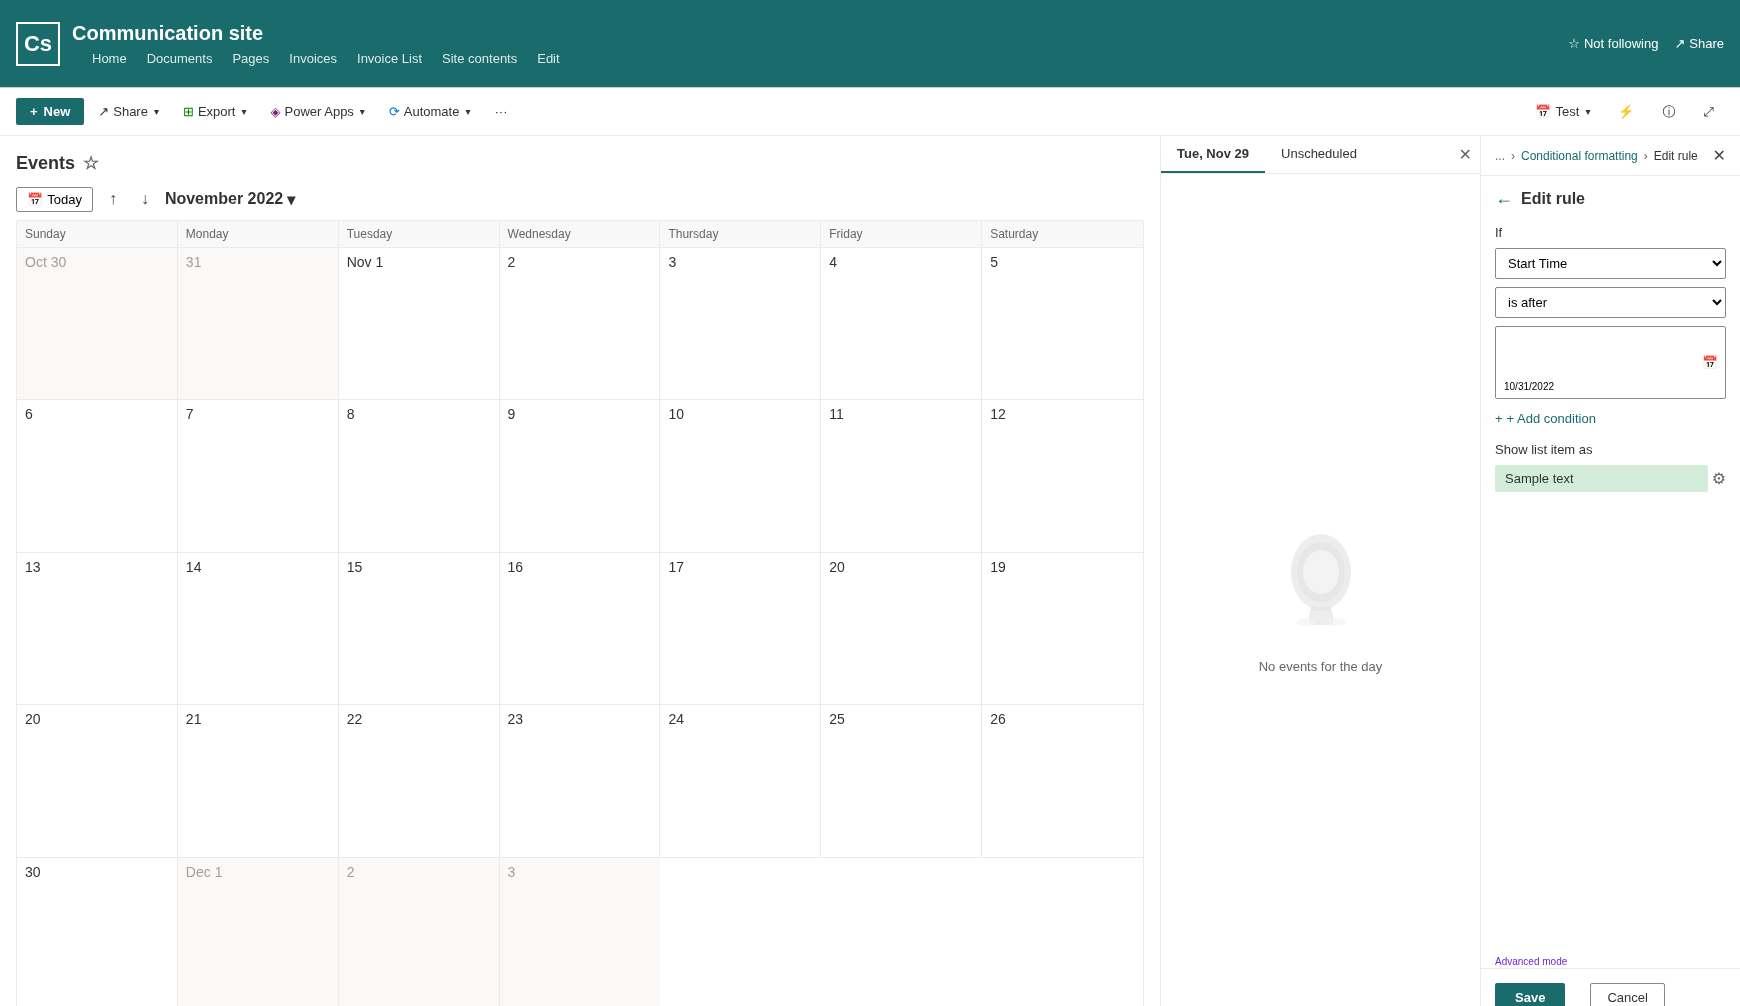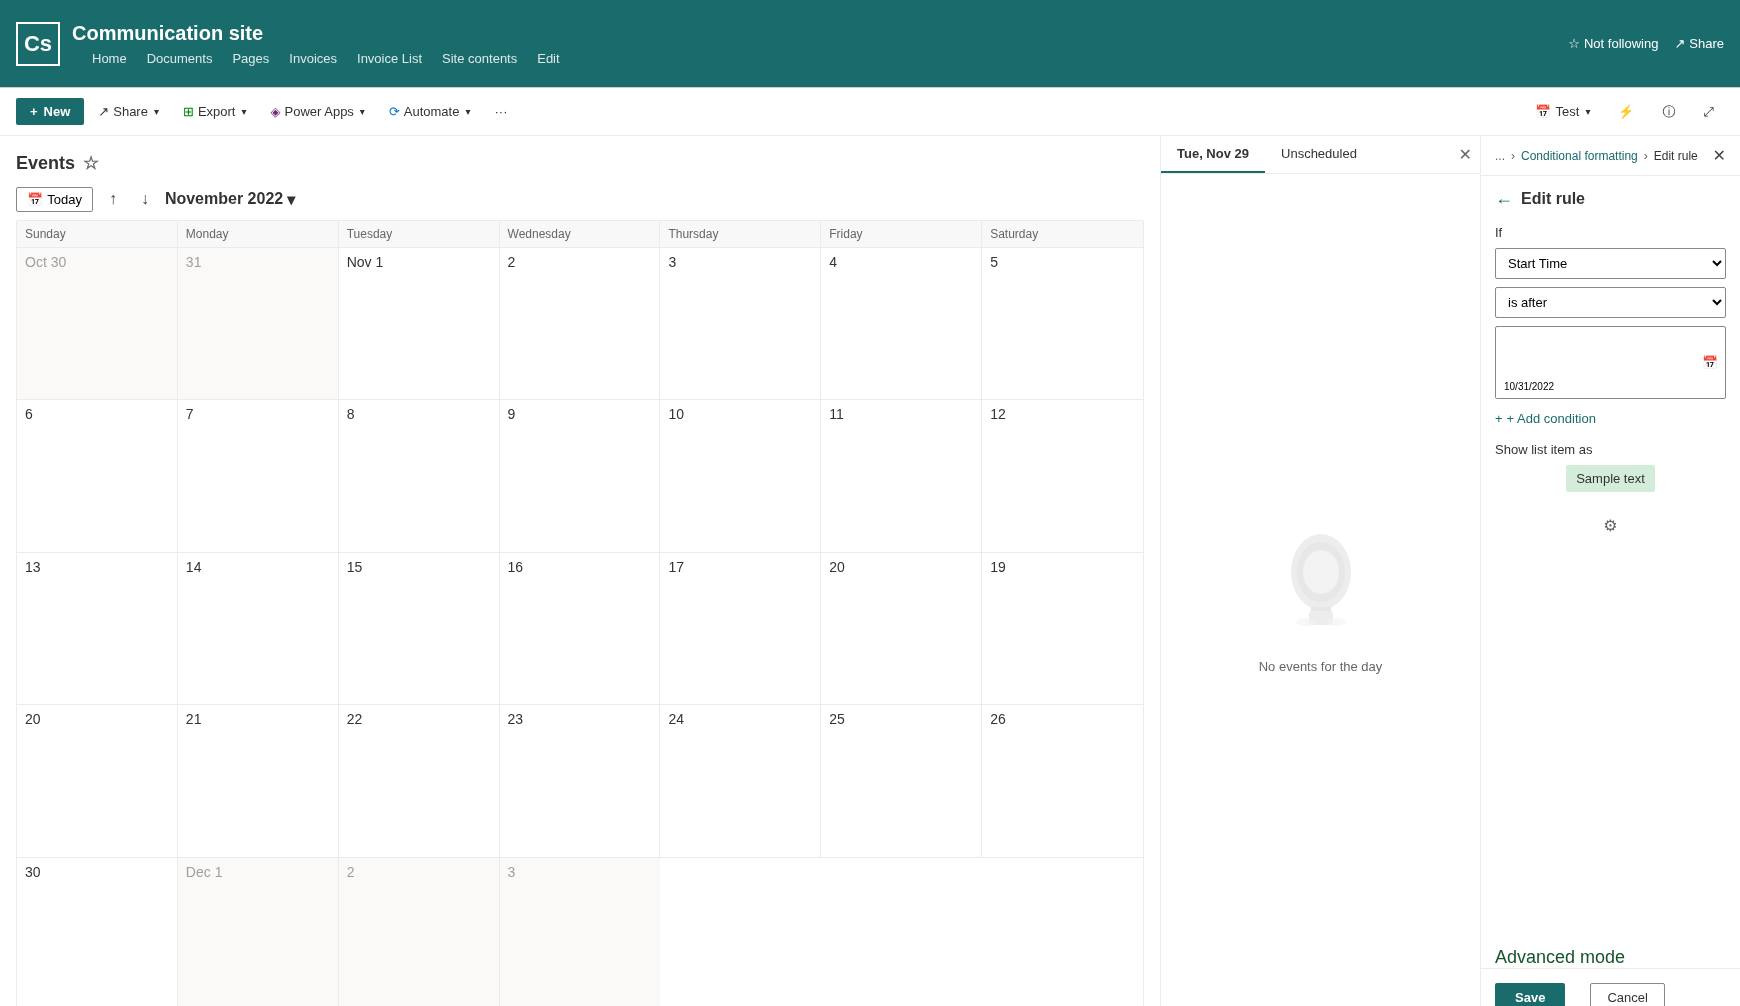--- a/index.html
+++ b/index.html
@@ -115,24 +115,24 @@
     .panel-select {
       width: 100%; padding: 6px 8px; border: 1px solid #8a8886;
       border-radius: 2px; font-size: 13px; appearance: auto;
       margin-bottom: 8px; background: #fff; cursor: pointer;
     }
     .date-input-row { display: flex; align-items: center; border: 1px solid #8a8886; border-radius: 2px; margin-bottom: 12px; }
     .date-input { flex: 1; padding: 6px 8px; border: none; outline: none; font-size: 10px; margin-top: 48px; }
     .date-input-icon { padding: 6px; color: #666; cursor: pointer; }
     .add-condition-btn { color: #1a6b6b; background: none; border: none; cursor: pointer; font-size: 13px; margin-bottom: 16px; display: flex; align-items: center; gap: 4px; }
     .show-list-label { font-size: 13px; font-weight: 500; margin-bottom: 8px; }
-    .sample-text-row { display: flex; align-items: center; gap: 24px; margin-bottom: 16px; flex-direction: column; }
+    .sample-text-row { display: flex; align-items: center; gap: 4px; margin-bottom: 16px; }
     .sample-text-box { flex: 1; padding: 6px 10px; background: #d4edda; border: none; font-size: 13px; color: #333; border-radius: 2px; }
     .edit-style-btn { background: none; border: none; cursor: pointer; color: #666; font-size: 16px; }
-    .advanced-mode-link { color: #14532d; font-size: 18px; cursor: pointer; background: none; border: none; margin-top: 8px; }
+    .advanced-mode-link { color: #6d28d9; font-size: 10px; cursor: pointer; background: none; border: none; margin-top: 8px; }
     .panel-footer { padding: 14px; border-top: 1px solid #edebe9; display: flex; gap: 25px; }
     .save-btn { background: #1a6b6b; color: #fff; border: none; padding: 6px 20px; border-radius: 2px; cursor: pointer; font-size: 13px; font-weight: 600; }
     .cancel-btn { background: #fff; color: #333; border: 1px solid #8a8886; padding: 6px 16px; border-radius: 2px; cursor: pointer; font-size: 13px; }
 
     .chevron { font-size: 10px; margin-left: 2px; }
   </style>
 </head>
 <body>
 
 <div class="top-bar">

